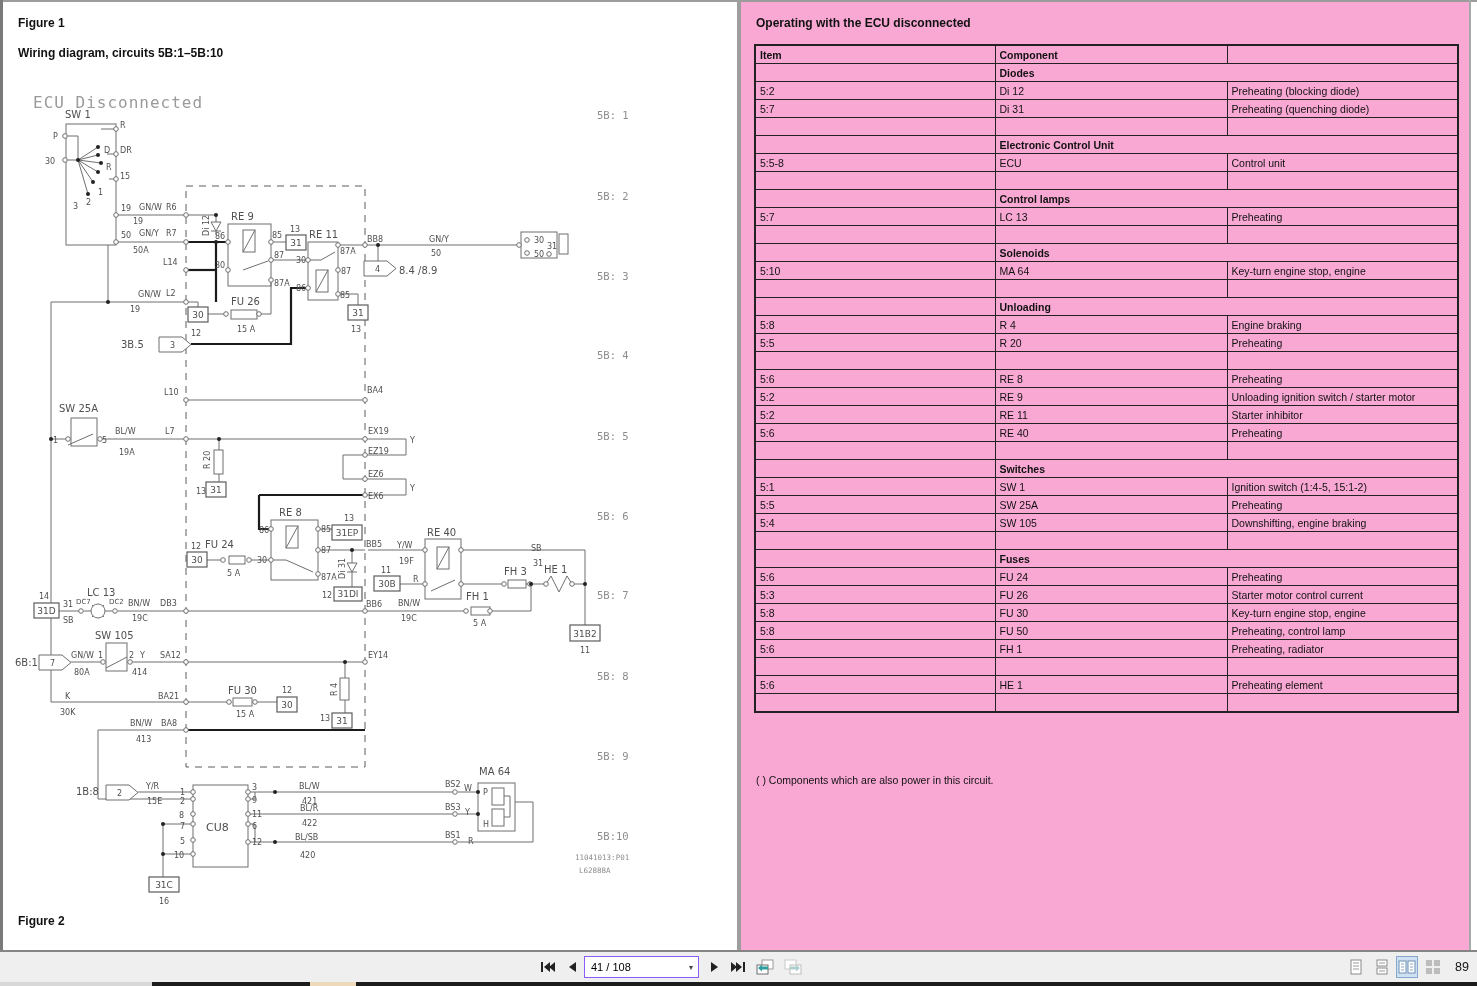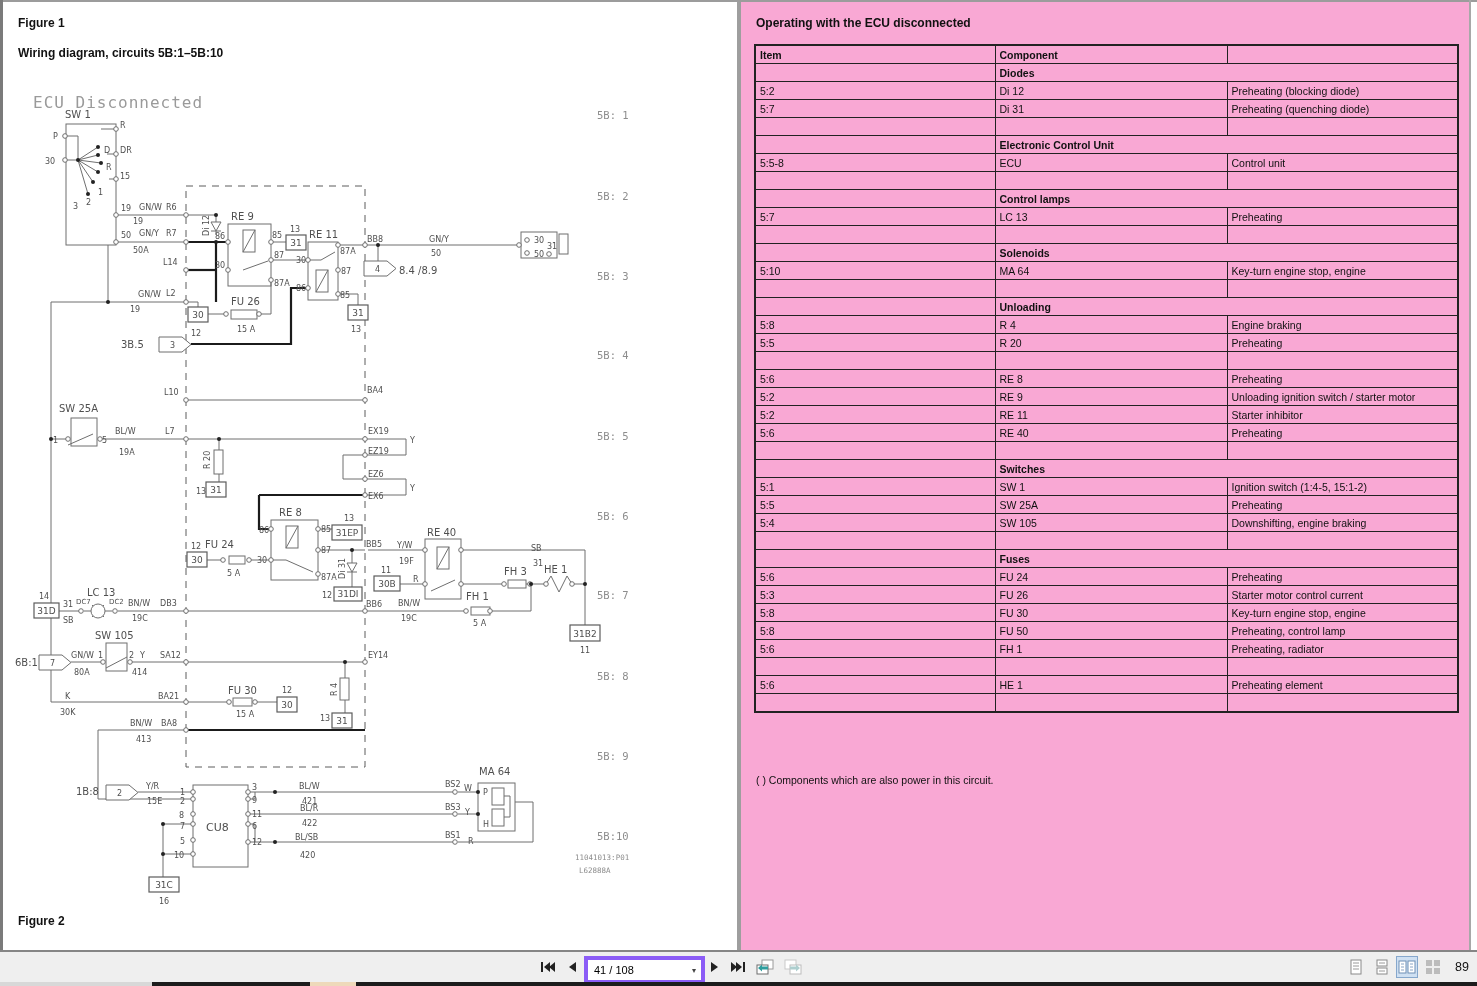--- a/index.html
+++ b/index.html
@@ -38,21 +38,21 @@
                color:#111;white-space:nowrap;overflow:hidden;vertical-align:middle;}
   table.doc td.b{font-weight:bold;}
   table.doc td.wrap{white-space:normal;line-height:12px;}
   #rp-footnote{position:absolute;left:15px;top:772px;font:10.5px "Liberation Sans",sans-serif;color:#111;}
 
   
   #toolbar{position:absolute;left:0;top:952px;width:1477px;height:31px;background:#efefef;}
   .tb-btn{position:absolute;width:20px;height:20px;top:5px;background:none;border:none;padding:0;
           display:flex;align-items:center;justify-content:center;cursor:pointer;}
   #page-box{position:absolute;left:584px;top:4px;width:113px;height:20px;background:#fff;
-            border:4px solid #8b5cf6;display:flex;align-items:center;}
+            border:1px solid #8b5cf6;display:flex;align-items:center;}
   #page-box input{border:none;outline:none;flex:1;font:11px "Liberation Sans",sans-serif;
                   padding:0 0 0 6px;background:transparent;width:88px;}
   #page-box .drop{width:14px;text-align:center;font-size:8px;color:#444;cursor:pointer;}
   .layout-btn{position:absolute;top:4px;width:22px;height:22px;background:none;border:1px solid transparent;
               padding:0;display:flex;align-items:center;justify-content:center;cursor:pointer;}
   .layout-btn.active{background:#cfe0f2;border:1px solid #86a7cc;}
   #zoom-text{position:absolute;left:1455px;top:8px;font:12.5px "Liberation Sans",sans-serif;color:#111;}
 
   
   #strip-black{position:absolute;left:0;top:982px;width:1477px;height:4px;background:#1c1c1c;}

